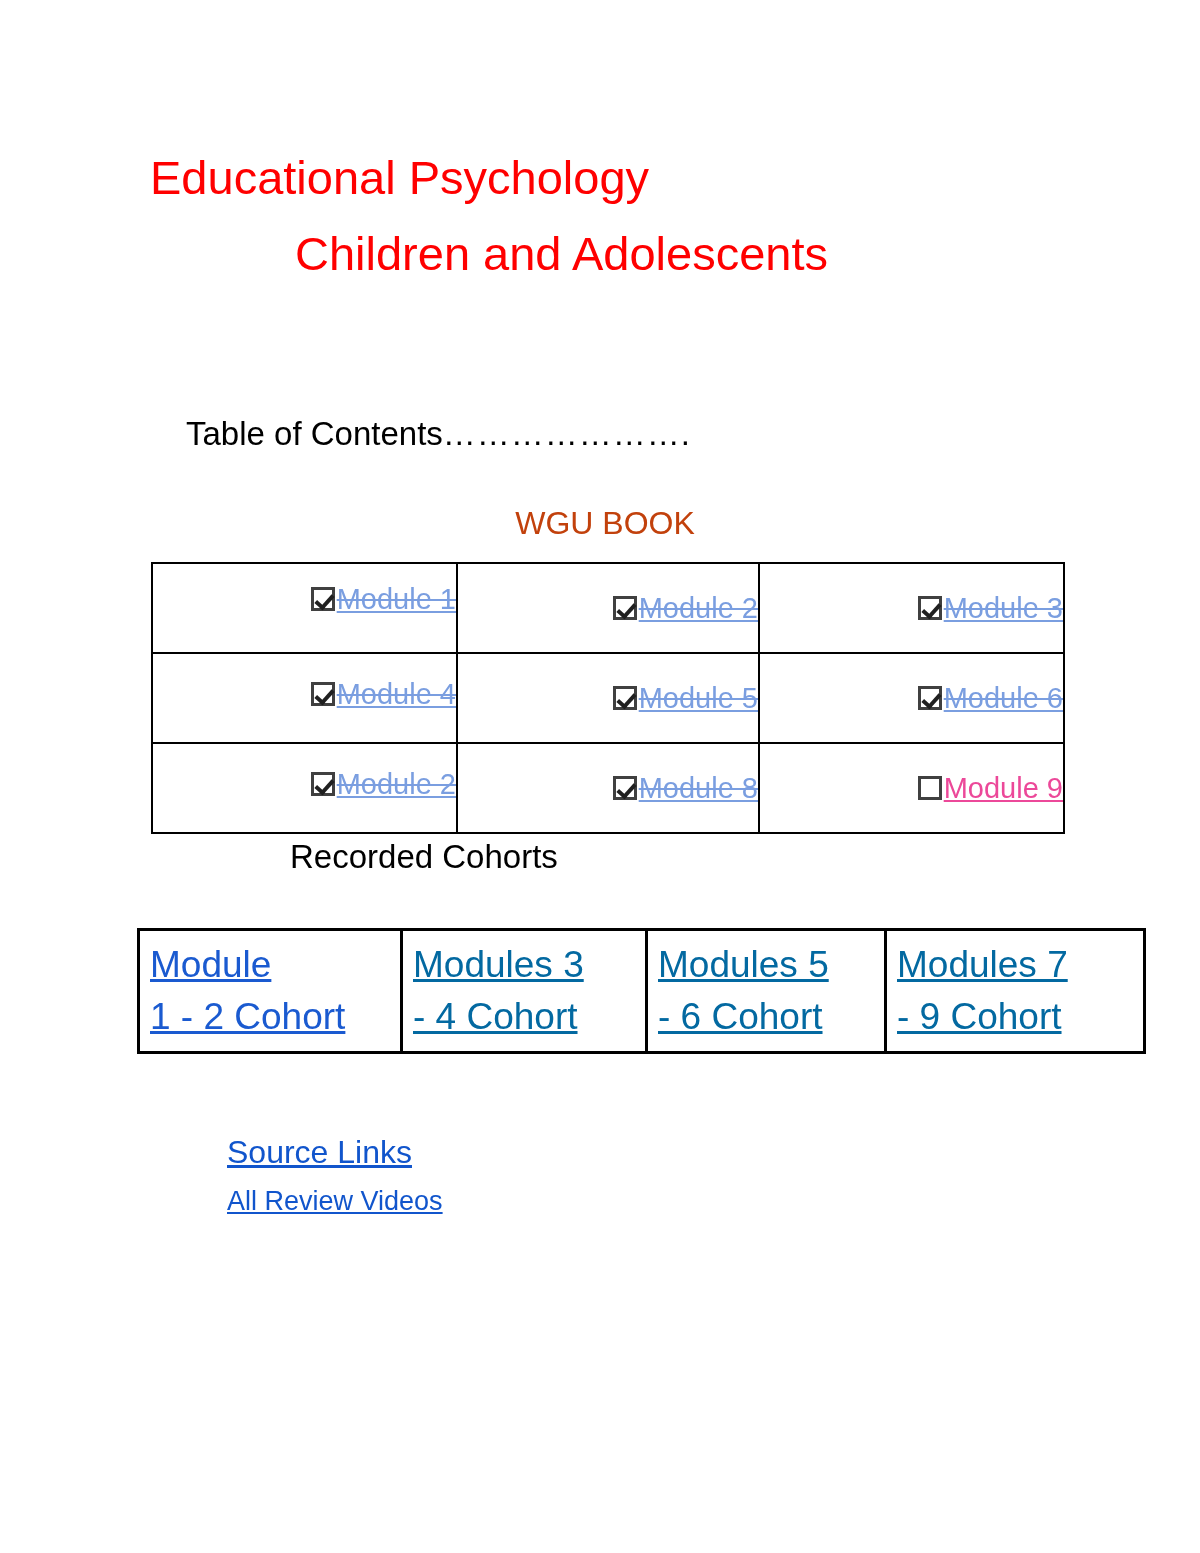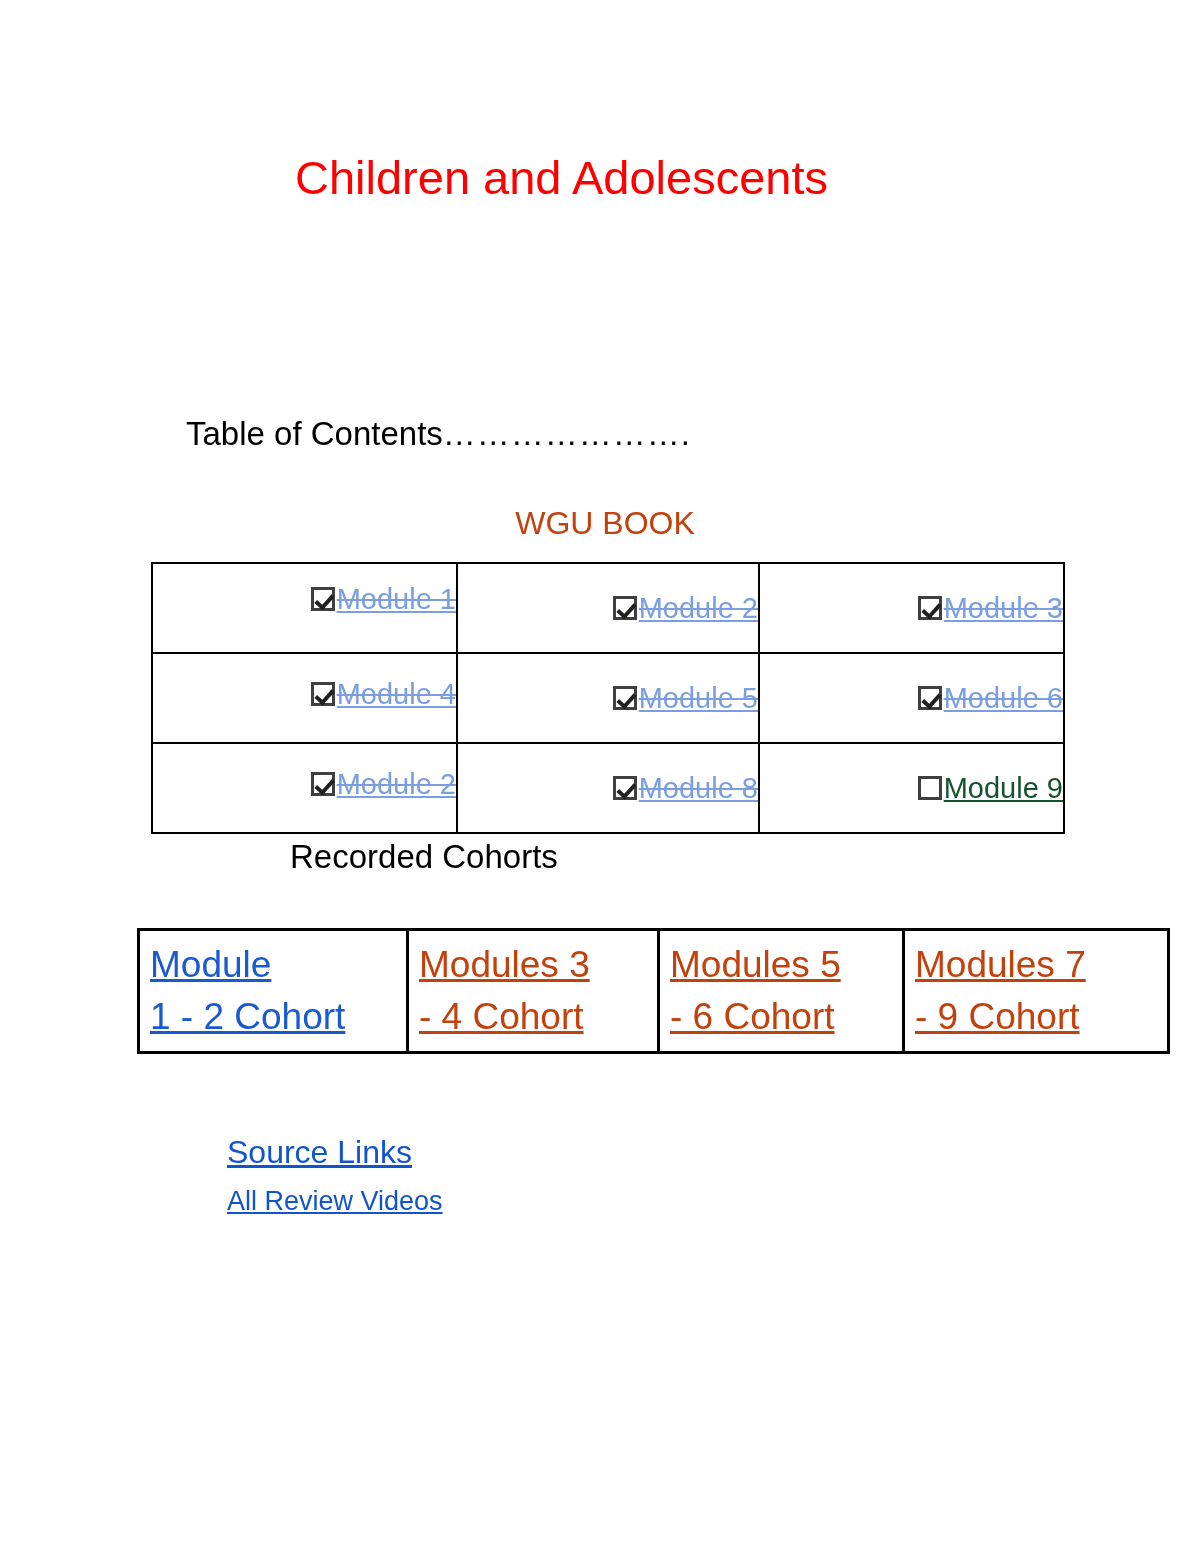--- a/index.html
+++ b/index.html
@@ -114,21 +114,21 @@
     transform: rotate(42deg);
   }
 
   .mod-link {
     color: #7a9ee0;
     text-decoration: underline line-through;
     white-space: nowrap;
     cursor: pointer;
   }
   .mod-link.active {
-    color: #14532d;
+    color: #ec4899;
     text-decoration: underline;
   }
 
   
   .cohorts-caption {
     position: absolute;
     left: 290px;
     top: 838px;
     font-size: 33px;
     color: #000000;
@@ -141,31 +141,31 @@
     left: 137px;
     top: 928px;
     width: 938px;
     border-collapse: collapse;
     table-layout: fixed;
   }
   .cohorts-table td {
     border: 3px solid #000000;
     height: 120px;
     vertical-align: middle;
-    padding: 0 10px 0 10px;
+    padding: 0 4px 0 10px;
   }
   .cohorts-table td.w0 { width: 246px; }
   .cohorts-table td.w1 { width: 228px; }
   .cohorts-table td.w2 { width: 222px; }
   .cohorts-table td.w3 { width: 242px; }
 
   .cohort-link {
     font-size: 37px;
     line-height: 52px;
-    color: #c2410c;
+    color: #0369a1;
     text-decoration: underline;
     cursor: pointer;
     display: block;
   }
   .cohort-link.visited { color: #1a5ad0; }
 
   
   .source-links {
     position: absolute;
     left: 227px;
@@ -187,20 +187,21 @@
     text-decoration: underline;
     cursor: pointer;
     display: block;
     white-space: nowrap;
   }
 </style>
 </head>
 <body>
 
 <div class="title-block">
+  <div class="title-line l1">Educational Psychology</div>
   <div class="title-line l3">Children and Adolescents</div>
 </div>
 
 <div class="toc-line">
   <span>Table of Contents</span><span class="toc-dots">………………….</span>
 </div>
 
 <div class="wgu-link-wrap">
   <span class="wgu-link">WGU BOOK</span>
 </div>

